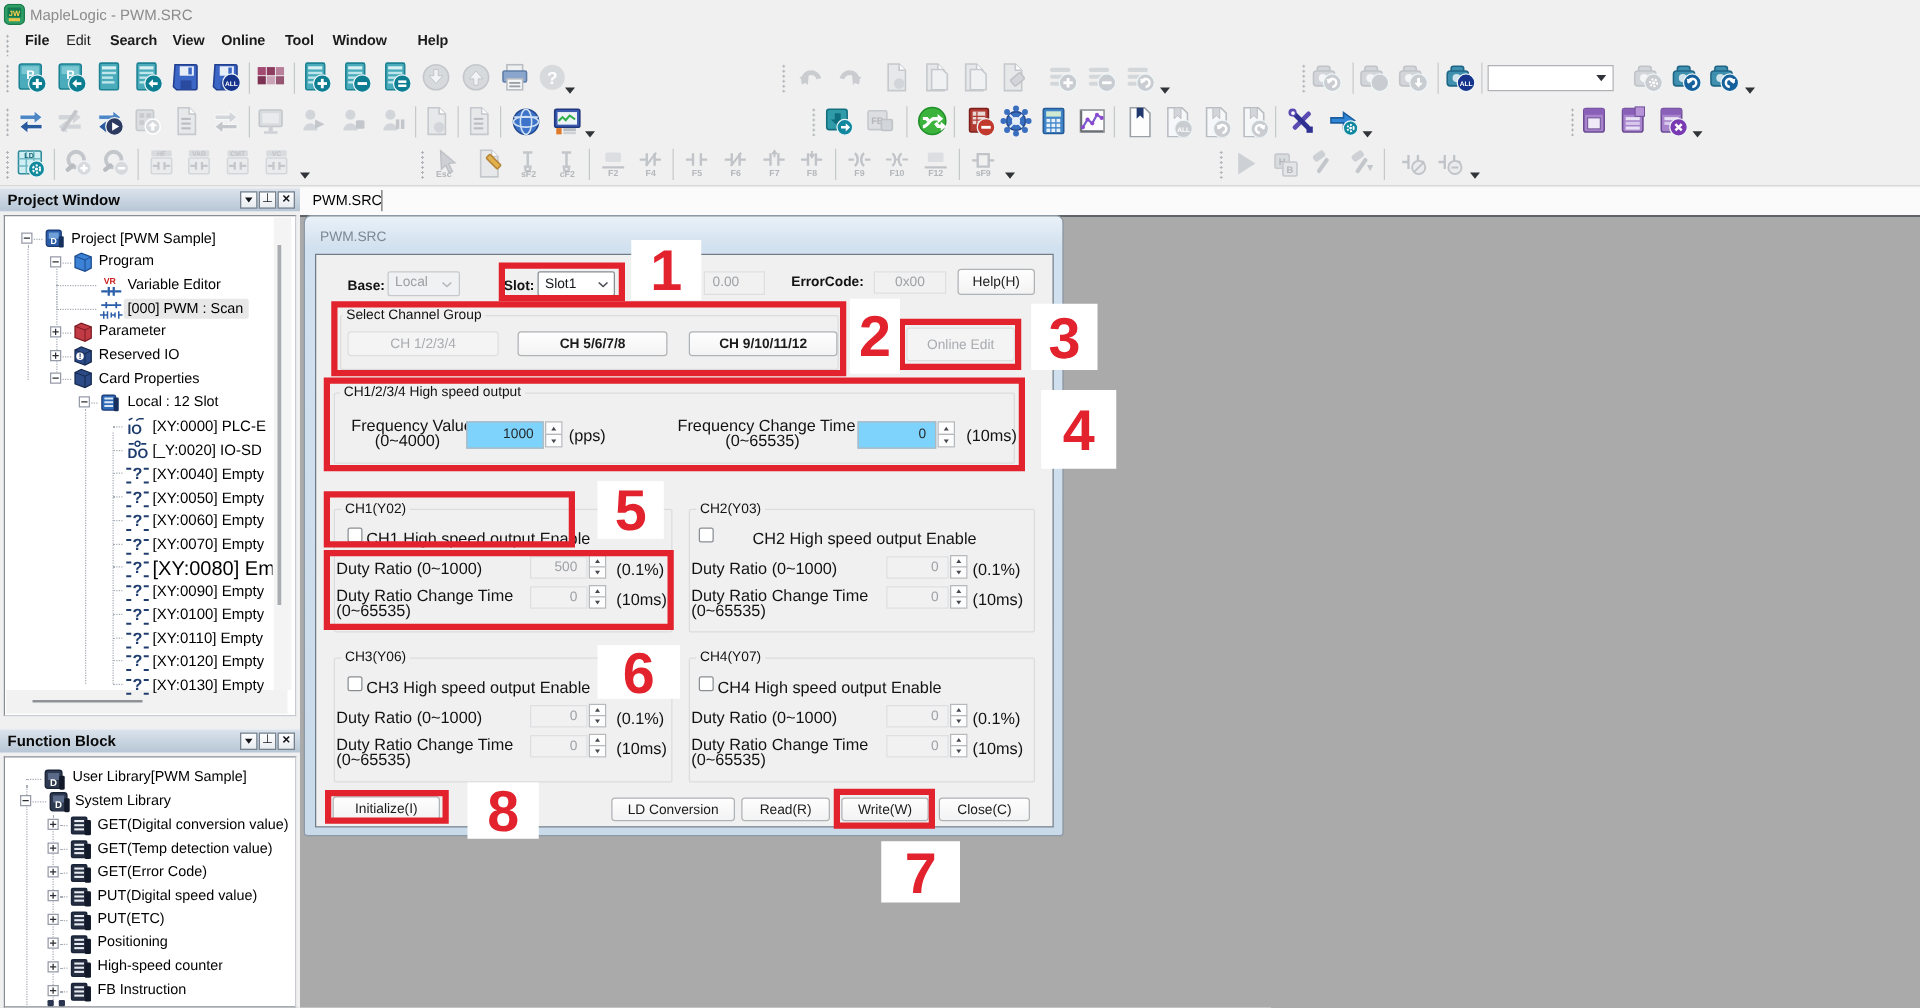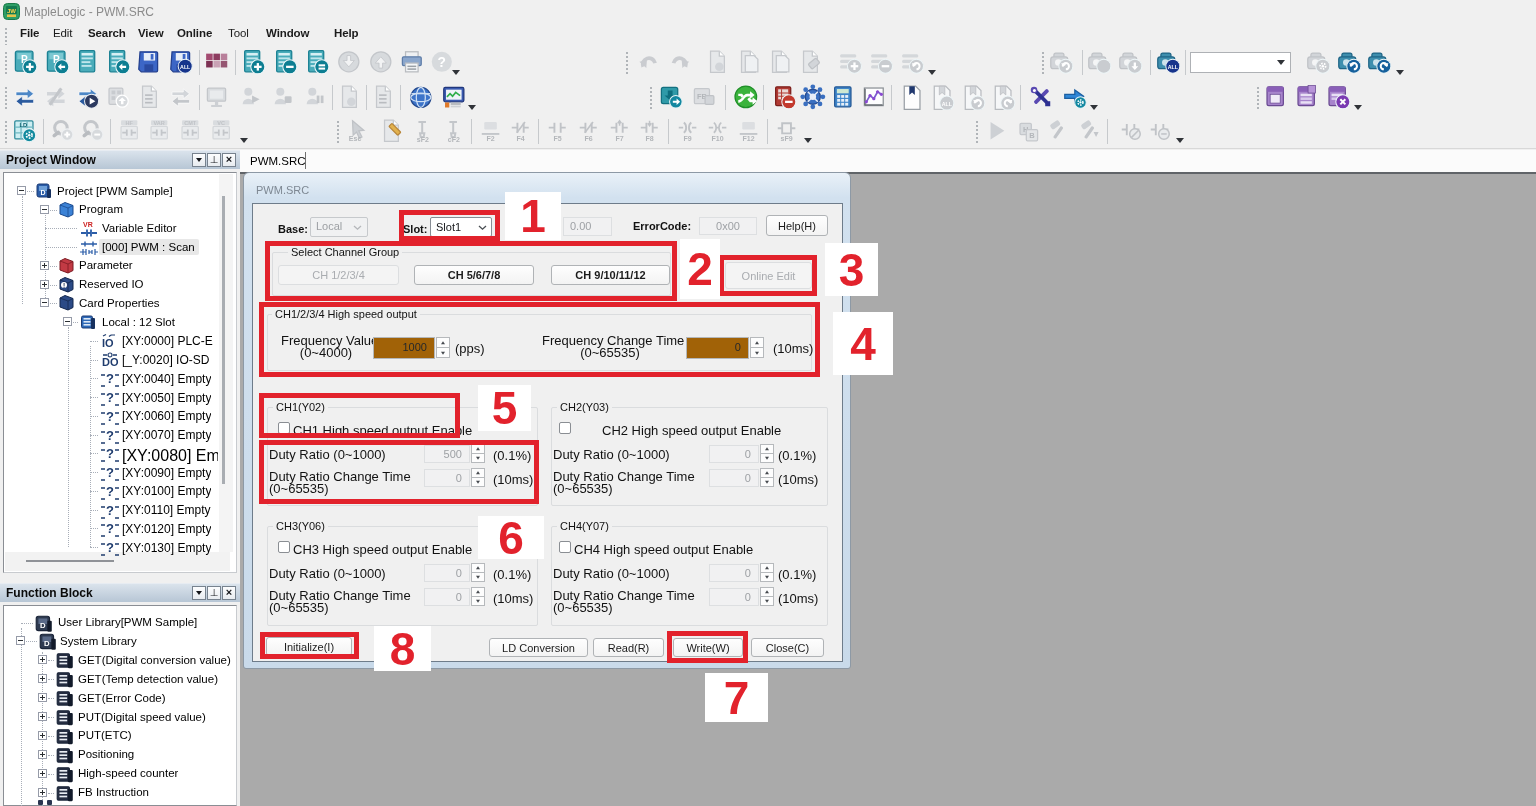--- a/index.html
+++ b/index.html
@@ -7,21 +7,21 @@
 .ab{position:absolute}
 .ic{position:absolute;width:27px;height:27px;transform:translate(-13px,-14px)}
 .sep{position:absolute;width:1px;background:#c6c9cc}
 .grip{position:absolute;width:4px;background-image:radial-gradient(#b0b4b8 34%,transparent 38%);background-size:4px 4px}
 .dd{position:absolute;width:0;height:0;border-left:4px solid transparent;border-right:4px solid transparent;border-top:5px solid #303338}
 .btn{position:absolute;border:1px solid #b0b3b6;border-radius:3px;background:linear-gradient(#fefefe,#f3f3f3);font-size:11px;color:#1b1b1b;text-align:left;display:flex;align-items:center;justify-content:center}
 .btnd{position:absolute;border:1px solid #dcdee0;border-radius:3px;background:#f4f4f4;font-size:11px;color:#a9acb0;text-align:center;display:flex;align-items:center;justify-content:center}
 .gb{position:absolute;border:1px solid #dadcde;border-radius:2px}
 .gbl{position:absolute;font-size:11px;color:#121212;background:#f0f0f0;padding:0 3px;white-space:nowrap}
 .fld{position:absolute;background:#f1f1f2;border:1px solid #dddfe1;font-size:11px;color:#9ea1a5;text-align:right;padding:2px 4px 0 0}
-.fldw{position:absolute;background:#a16207;border:1px solid #b4b7ba;font-size:11px;color:#26282a;text-align:right;padding:3px 4px 0 0}
+.fldw{position:absolute;background:#7dd3fc;border:1px solid #b4b7ba;font-size:11px;color:#26282a;text-align:right;padding:3px 4px 0 0}
 .spin{position:absolute;width:14px}
 .spin div{height:50%;background:#fdfdfd;border:1px solid #b6b9bc;position:relative}
 .spin div+div{margin-top:-1px}
 .spin i{position:absolute;left:50%;top:50%;width:0;height:0;border-left:2.5px solid transparent;border-right:2.5px solid transparent}
 .spin .u i{border-bottom:3.5px solid #45494e;transform:translate(-50%,-55%)}
 .spin .d i{border-top:3.5px solid #45494e;transform:translate(-50%,-45%)}
 .cb{position:absolute;width:12px;height:12px;background:#fff;border:1px solid #8a8e93;border-radius:2px}
 .lbl{position:absolute;font-size:13px;color:#121212;white-space:nowrap}
 .lblb{position:absolute;font-size:11px;font-weight:bold;color:#121212;white-space:nowrap}
 .red{position:absolute;border:5px solid #e2222c}
@@ -43,21 +43,21 @@
 <rect x="3" y="3" width="11" height="8" rx="1" fill="#157a50"></rect>
 <text x="8.5" y="9.5" font-size="6" font-weight="bold" fill="#ffd24a" text-anchor="middle" font-family="Liberation Sans">JW</text>
 <rect x="4" y="11.5" width="9" height="2.5" fill="#e8c24a"></rect>
   </svg>
 <div class="ab" style="left:24px;top:5px;font-size:12px;color:#8b8b8b">MapleLogic - PWM.SRC</div>
 <div class="ab" style="left:20px;top:27px;font-size:11.5px;font-weight:600;color:#1b1b1b;letter-spacing:-0.1px">File</div>
 <div class="ab" style="left:53px;top:27px;font-size:11.5px;font-weight:400;color:#1b1b1b;letter-spacing:-0.1px">Edit</div>
 <div class="ab" style="left:88px;top:27px;font-size:11.5px;font-weight:600;color:#1b1b1b;letter-spacing:-0.1px">Search</div>
 <div class="ab" style="left:138px;top:27px;font-size:11.5px;font-weight:600;color:#1b1b1b;letter-spacing:-0.1px">View</div>
 <div class="ab" style="left:177px;top:27px;font-size:11.5px;font-weight:600;color:#1b1b1b;letter-spacing:-0.1px">Online</div>
-<div class="ab" style="left:228px;top:27px;font-size:11.5px;font-weight:400;color:#1b1b1b;letter-spacing:-0.1px">Tool</div>
+<div class="ab" style="left:228px;top:27px;font-size:11.5px;font-weight:700;color:#1b1b1b;letter-spacing:-0.1px">Tool</div>
 <div class="ab" style="left:266px;top:27px;font-size:11.5px;font-weight:600;color:#1b1b1b;letter-spacing:-0.1px">Window</div>
 <div class="ab" style="left:334px;top:27px;font-size:11.5px;font-weight:600;color:#1b1b1b;letter-spacing:-0.1px">Help</div>
 <div class="grip" style="left:4px;top:27px;height:18px"></div>
 <div class="ic" style="left:24px;top:62px">
     <svg width="27" height="27" viewBox="0 0 21.5 21.5">
       <rect x="3.5" y="2.5" width="14" height="16" rx="1.5" fill="#4aacba" stroke="#1b8193"></rect>
       <rect x="5" y="4" width="11" height="5" fill="#7cc8d2"></rect>
       <text x="8" y="12" font-size="8" font-weight="bold" fill="#fff" font-family="Liberation Sans">P</text>
       <circle cx="15" cy="15" r="5.6" fill="#0d7e92" stroke="#eef6f8" stroke-width="0.8"></circle>
       <rect x="12" y="14.1" width="6" height="1.8" fill="#fff"></rect>
@@ -1160,21 +1160,21 @@
 <div class="ab" style="left:430px;top:217px;width:62px;height:20px;background:#fff;border:1px solid #878d94;border-radius:2px"></div>
 <div class="ab" style="left:436px;top:221px;font-size:11px;color:#15171a">Slot1</div>
 <svg class="ab" style="left:478px;top:225px" width="9" height="6">
     <path d="M1 1 L4.5 4.2 L8 1" stroke="#4a4e53" stroke-width="1.3" fill="none"></path>
   </svg>
 <div class="fld" style="left:563px;top:217px;width:49px;height:19px;text-align:left;padding-left:6px">0.00</div>
 <div class="lblb" style="left:633px;top:220px">ErrorCode:</div>
 <div class="fld" style="left:699px;top:217px;width:58px;height:18px;text-align:center;padding-right:0">0x00</div>
 <div class="btn" style="left:766px;top:215px;width:62px;height:21px">Help(H)</div>
 <div class="gb" style="left:272px;top:252px;width:399px;height:44px"></div>
-<div class="gbl" style="left:288px;top:246px">Select Channel Group</div>
+<div class="gbl" style="left:274px;top:246px">Select Channel Group</div>
 <div class="btnd" style="left:278px;top:265px;width:121px;height:20px">CH 1/2/3/4</div>
 <div class="btn" style="left:414px;top:265px;width:120px;height:20px;font-weight:600">CH 5/6/7/8</div>
 <div class="btn" style="left:551px;top:265px;width:119px;height:20px;font-weight:600">CH 9/10/11/12</div>
 <div class="btnd" style="left:725px;top:262px;width:87px;height:27px">Online Edit</div>
 <div class="gb" style="left:267px;top:314px;width:545px;height:57px"></div>
 <div class="gbl" style="left:272px;top:308px">CH1/2/3/4 High speed output</div>
 <div class="lbl" style="left:281px;top:335px;width:90px;text-align:center;line-height:12px">Frequency Value<br>(0~4000)</div>
 <div class="fldw" style="left:373px;top:337px;width:62px;height:22px">1000&nbsp;</div>
 <div class="spin" style="left:436px;top:337px;height:22px">
     <div class="u">

